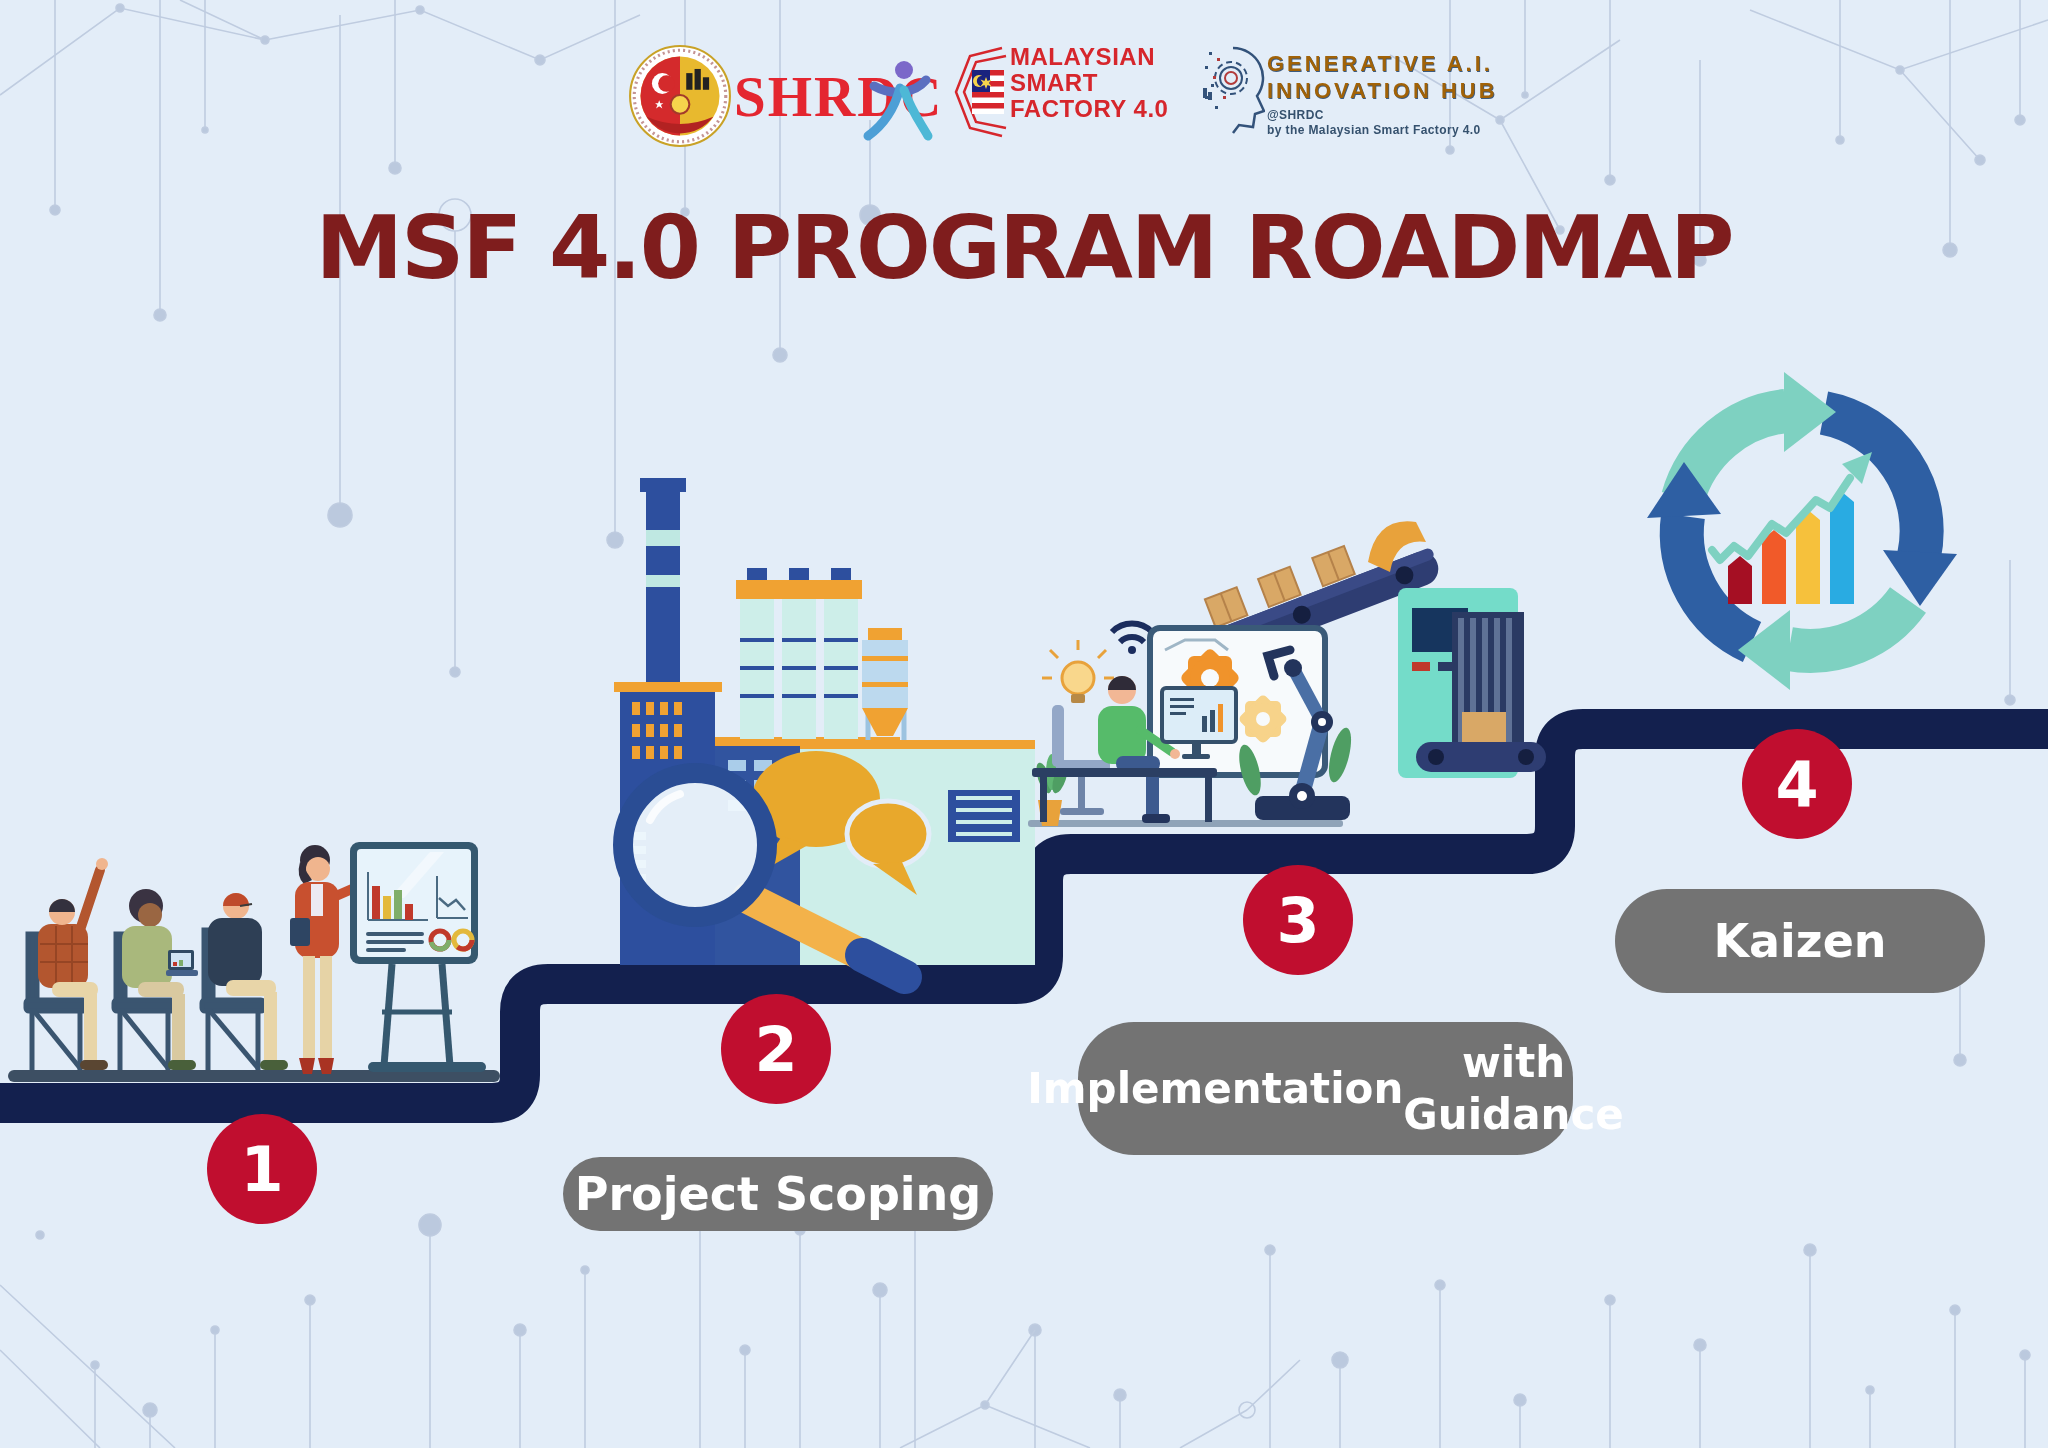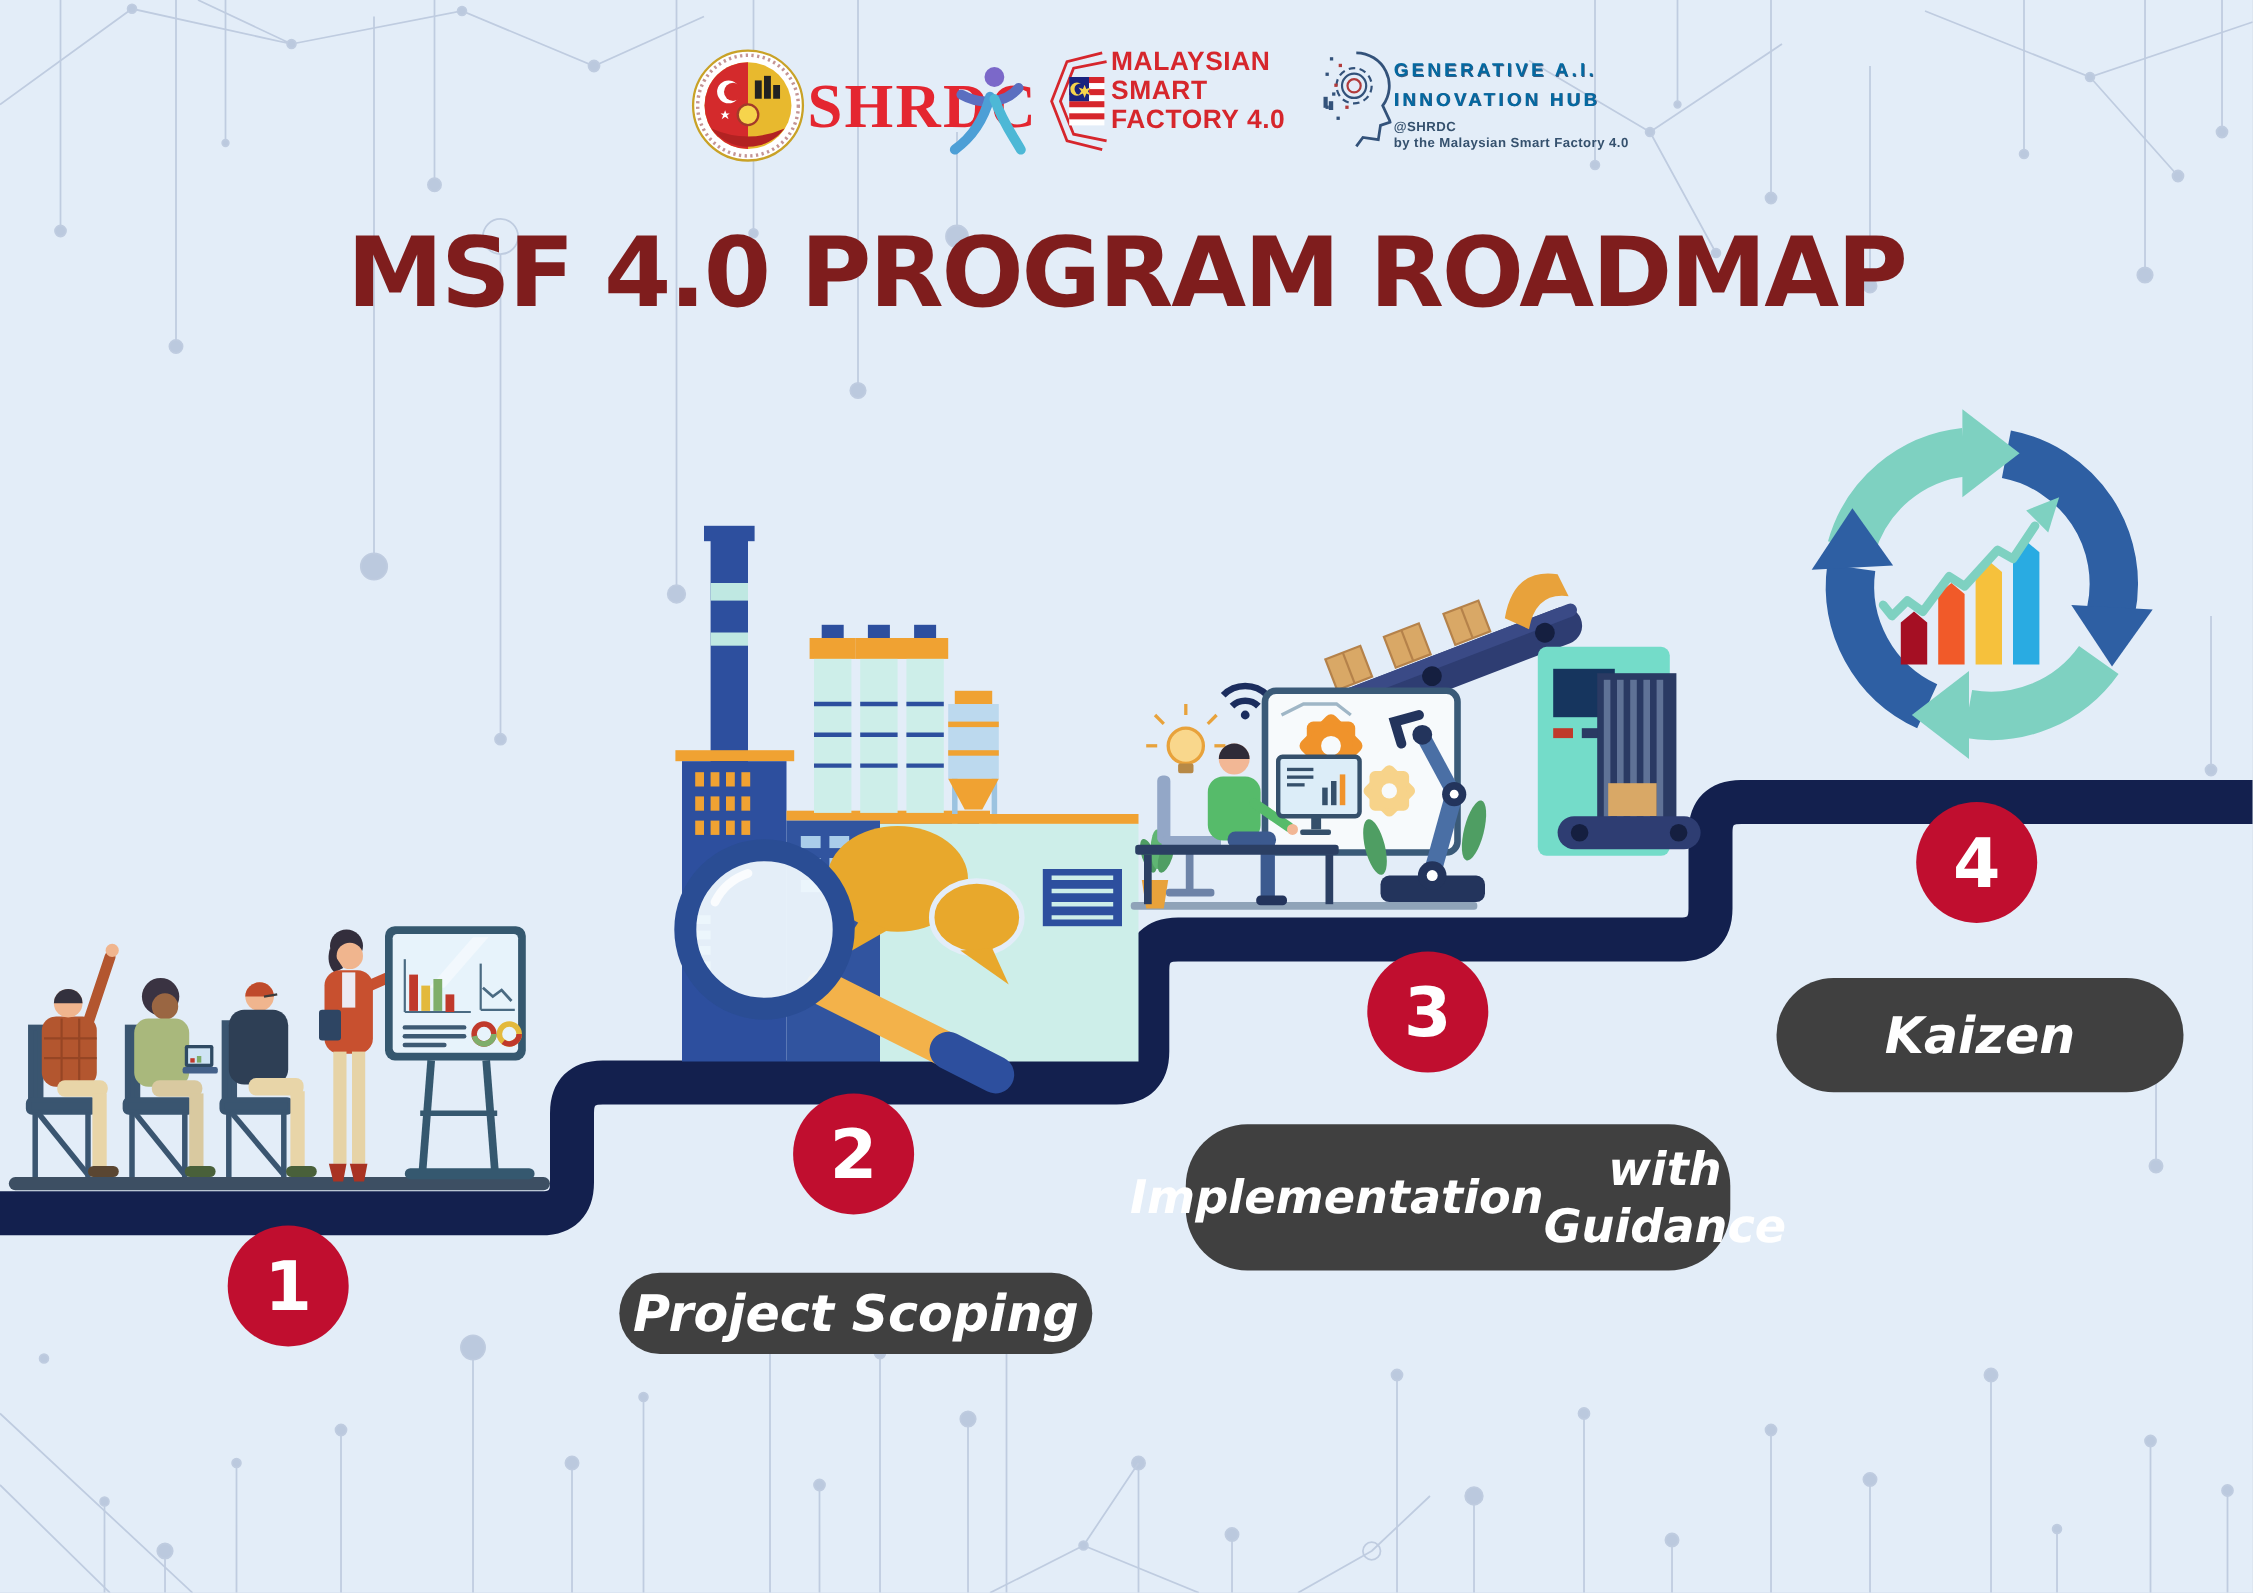--- a/index.html
+++ b/index.html
@@ -21,21 +21,21 @@
   }
   #msf-logo{position:absolute;left:952px;top:36px;width:235px;height:112px;}
   #msf-text{
     position:absolute;left:58px;top:8px;
     font-family:"Liberation Sans",sans-serif;font-weight:bold;
     font-size:24px;line-height:26px;color:#d6262c;letter-spacing:.5px;
   }
   #genai-logo{position:absolute;left:1203px;top:34px;width:360px;height:105px;}
   #genai-text{position:absolute;left:64px;top:16px;font-family:"Liberation Sans",sans-serif;}
   .genai-big{
-    font-weight:bold;font-size:17px;line-height:27px;color:#0369a1;
+    font-weight:bold;font-size:22px;line-height:27px;color:#a16207;
     letter-spacing:3px;text-shadow:.7px .7px 0 #3c5b80;
   }
   .genai-small{font-weight:bold;font-size:12px;line-height:15px;color:#35516e;letter-spacing:.4px;}
 
   
   #page-title{
     position:absolute;left:0;top:196px;width:2048px;text-align:center;
     font-size:88px;font-weight:bold;color:#7f1d1d;letter-spacing:-2px;margin:0;
   }
 
@@ -45,23 +45,23 @@
     background:#c00e2f;color:#ffffff;display:flex;align-items:center;justify-content:center;
     font-size:62px;font-weight:bold;z-index:6;
   }
   #circle-1{left:207px;top:1114px;}
   #circle-2{left:721px;top:994px;}
   #circle-3{left:1243px;top:865px;}
   #circle-4{left:1742px;top:729px;}
 
   
   .pill{
-    position:absolute;background:#404040;border-radius:56px;color:#ffffff;
+    position:absolute;background:#737373;border-radius:56px;color:#ffffff;
     display:flex;align-items:center;justify-content:center;text-align:center;
-    font-weight:bold;z-index:6;font-style:italic;
+    font-weight:bold;z-index:6;
   }
   #pill-1{left:57px;top:1277px;width:413px;height:101px;font-size:46px;}
   #pill-2{left:563px;top:1157px;width:430px;height:74px;font-size:46px;}
   #pill-3{left:1078px;top:1022px;width:495px;height:133px;font-size:42px;line-height:52px;}
   #pill-4{left:1615px;top:889px;width:370px;height:104px;font-size:46px;}
 </style>
 </head>
 <body>
 
 <div id="canvas">

